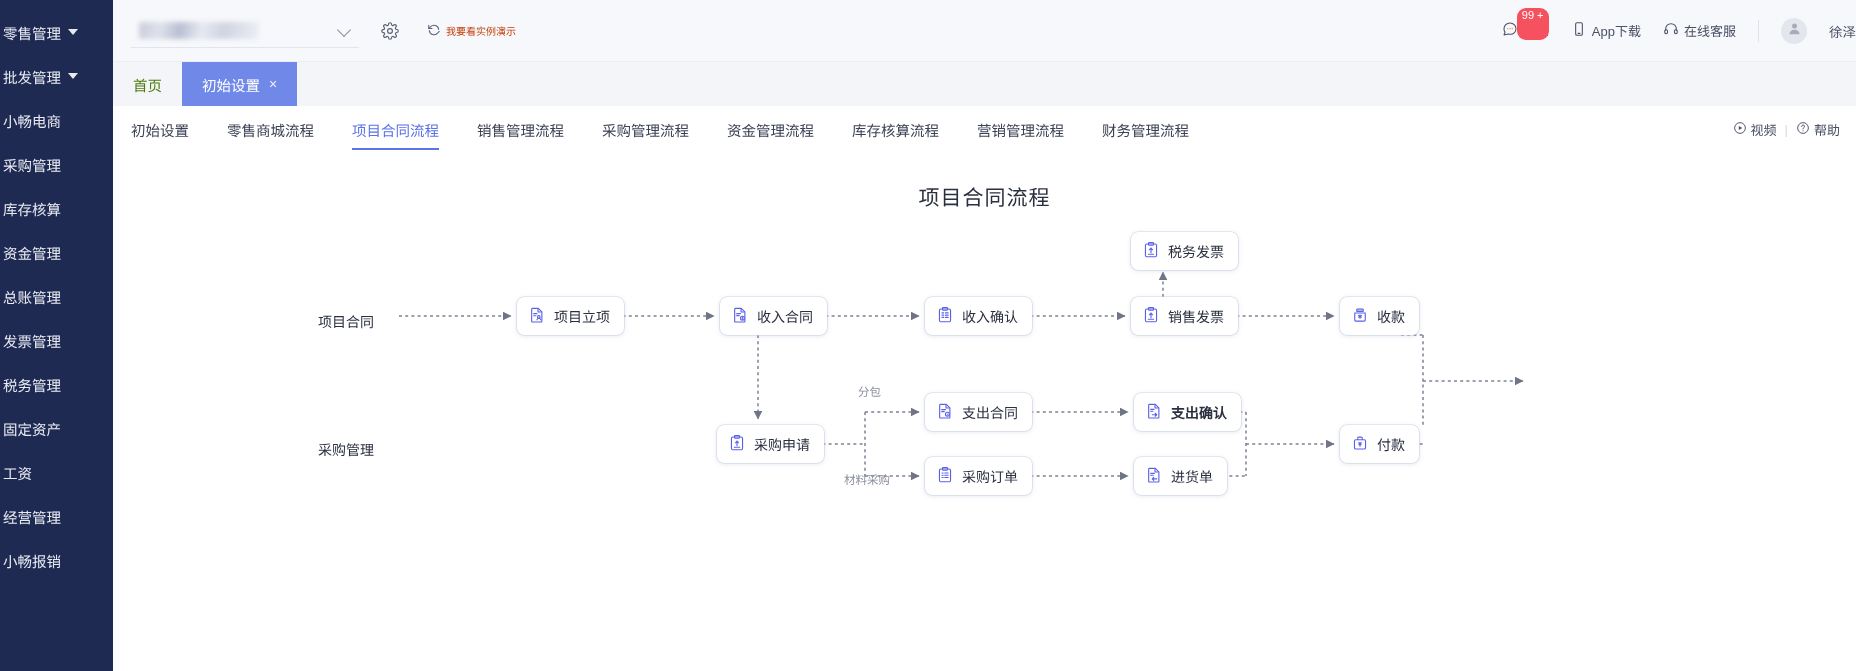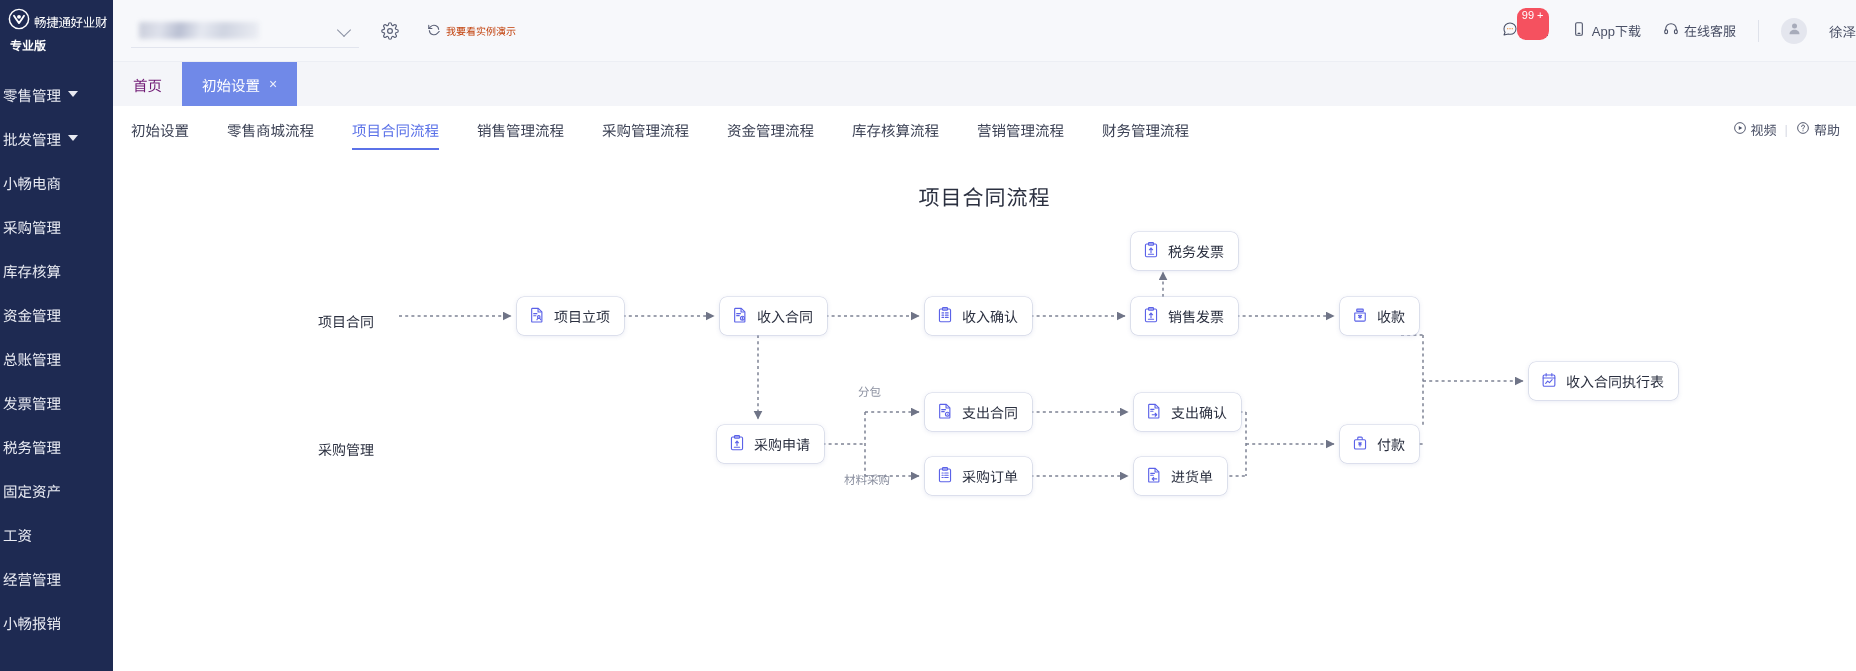--- a/index.html
+++ b/index.html
@@ -112,21 +112,21 @@
   .user-name { font-size: 13.5px; color: #4a5066; white-space: nowrap; }
 
   
   .tabstrip {
     height: 44px; background: #f4f5f9;
     display: flex; align-items: flex-end; padding-left: 0px;
   }
   .tab {
     height: 44px; min-width: 62px;
     display: flex; align-items: center; justify-content: center;
-    font-size: 14.5px; color: #701a75; cursor: pointer;
+    font-size: 14.5px; color: #4d7c0f; cursor: pointer;
     padding: 0 20px; white-space: nowrap;
   }
   .tab.active {
     background: #7089e8; color: #ffffff;
   }
   .tab .x {
     margin-left: 9px; font-size: 14px; color: #eef1fb; line-height: 1;
   }
 
   
@@ -184,33 +184,20 @@
   .edgelabel {
     position: absolute; font-size: 11.5px; color: #8b90a0; white-space: nowrap;
   }
 </style>
 </head>
 <body>
 
 <div class="app">
 
   <aside class="sidebar">
-    <div class="brand">
-      <div class="brand-row">
-        <span>
-          <svg class="brand-logo" viewBox="0 0 24 24" fill="none">
-            <circle cx="12" cy="12" r="10.5" stroke="#ffffff" stroke-width="1.6"></circle>
-            <path d="M6.5 8.5c2.2 3.5 4 6 5.5 8 1.5-2 3.3-4.5 5.5-8" stroke="#ffffff" stroke-width="2" stroke-linecap="round" stroke-linejoin="round" fill="none"></path>
-            <circle cx="12" cy="9.6" r="2.1" fill="#ffffff"></circle>
-          </svg>
-        </span>
-        <span class="brand-name">畅捷通好业财</span>
-      </div>
-      <div class="brand-sub">专业版</div>
-    </div>
     <nav class="nav" id="nav-list">
         <div class="nav-item">
           <span>零售管理</span>
           <span class="nav-caret"></span>
         </div>
         <div class="nav-item">
           <span>批发管理</span>
           <span class="nav-caret"></span>
         </div>
         <div class="nav-item">
@@ -471,49 +458,40 @@
           </div>
           <div class="node" style="left: 70.3959%; top: 80px;">
             <span><svg viewBox="0 0 24 24" fill="none" stroke="#5b62e8" stroke-width="1.5">
       <path d="M5 9.4h14v9.2a1.6 1.6 0 0 1-1.6 1.6H6.6A1.6 1.6 0 0 1 5 18.6z" stroke-linejoin="round"></path>
       <rect x="7.6" y="4.2" width="8.8" height="2.9" rx="1"></rect>
                 <path d="M8 7.1h8" stroke-linecap="round"></path>
       <path d="M12 12v4.2M10 12.6l2 1.6 2-1.6M10.2 15h3.6" stroke-linecap="round" stroke-linejoin="round"></path>
               </svg></span>
             <span>收款</span>
           </div>
-          <div class="node" style="left: 81.2392%; top: 145px;">
-            <span><svg viewBox="0 0 24 24" fill="none" stroke="#5b62e8" stroke-width="1.5">
-      <rect x="4.2" y="5.4" width="15.6" height="15" rx="1.7"></rect>
-                <path d="M4.2 9.4h15.6" stroke-linecap="round"></path>
-      <path d="M8.2 3.4v3.2M15.8 3.4v3.2" stroke-linecap="round"></path>
-      <path d="M7.6 16.6l2.6-3.2 2.4 2.2 3.6-4" stroke-linecap="round" stroke-linejoin="round"></path>
-              </svg></span>
-            <span>收入合同执行表</span>
-          </div>
           <div class="node" style="left: 34.6529%; top: 208px;">
             <span><svg viewBox="0 0 24 24" fill="none" stroke="#5b62e8" stroke-width="1.5">
     <rect x="4.6" y="4" width="14.8" height="17" rx="1.6"></rect>
     <rect x="8.6" y="2.2" width="6.8" height="3.4" rx="1.1"></rect>
                 <path d="M12 15.4V9.6M12 9.6l-2 2.1M12 9.6l2 2.1" stroke-linecap="round" stroke-linejoin="round"></path>
                 <path d="M8.4 17.6h7.2" stroke-linecap="round"></path>
               </svg></span>
             <span>采购申请</span>
           </div>
           <div class="node" style="left: 46.5863%; top: 176px;">
             <span><svg viewBox="0 0 24 24" fill="none" stroke="#5b62e8" stroke-width="1.5">
     <path d="M5.5 3.2h8.2l4.8 4.6v12.9a.6.6 0 0 1-.6.6H5.5a.6.6 0 0 1-.6-.6V3.8a.6.6 0 0 1 .6-.6z" stroke-linejoin="round"></path>
     <path d="M13.4 3.4v4.6h4.8" stroke-linejoin="round"></path>
                 <path d="M7.6 10.2h5M7.6 12.9h3.4" stroke-linecap="round"></path>
                 <circle cx="15.2" cy="16.2" r="2.6"></circle>
                 <circle cx="15.2" cy="16.2" r="0.8" fill="#5b62e8" stroke="none"></circle>
               </svg></span>
             <span>支出合同</span>
           </div>
-          <div class="node" style="left: 58.5772%; top: 176px;">
+          <div class="node" style="left: 58.5772%; top: 176px; font-weight: bold;">
             <span><svg viewBox="0 0 24 24" fill="none" stroke="#5b62e8" stroke-width="1.5">
     <path d="M5.5 3.2h8.2l4.8 4.6v12.9a.6.6 0 0 1-.6.6H5.5a.6.6 0 0 1-.6-.6V3.8a.6.6 0 0 1 .6-.6z" stroke-linejoin="round"></path>
     <path d="M13.4 3.4v4.6h4.8" stroke-linejoin="round"></path>
                 <path d="M7.6 9.8h4.4M7.6 12.4h3" stroke-linecap="round"></path>
                 <path d="M9.6 17h6M13.6 15l2 2-2 2" stroke-linecap="round" stroke-linejoin="round"></path>
               </svg></span>
             <span>支出确认</span>
           </div>
           <div class="node" style="left: 46.5863%; top: 240px;">
             <span><svg viewBox="0 0 24 24" fill="none" stroke="#5b62e8" stroke-width="1.5">

